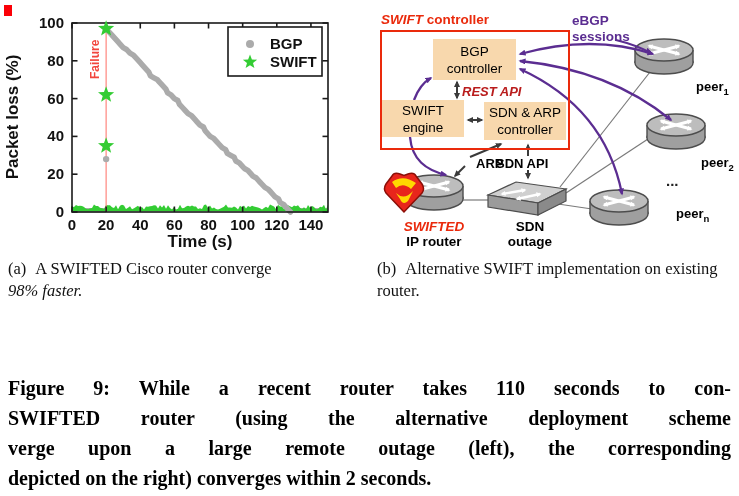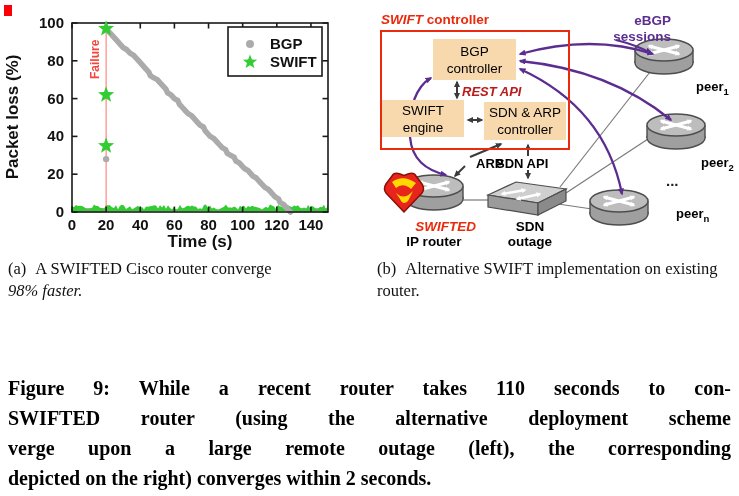--- a/index.html
+++ b/index.html
@@ -19,21 +19,21 @@
   #ctl-title .it{font-style:italic;}
   #red-frame{left:10px;top:30px;width:186px;height:116px;border:2px solid;background:transparent;}
   .obox{position:absolute;font-size:13.5px;line-height:17px;text-align:center;
         display:flex;flex-direction:column;justify-content:center;color:#000;}
   #box-bgp{left:63px;top:39px;width:83px;height:41px;}
   #box-engine{left:12px;top:100px;width:82px;height:37px;}
   #box-sdnarp{left:114px;top:102px;width:82px;height:38px;justify-content:center;}
   #rest-api{left:92px;top:84px;font-size:13px;font-weight:bold;font-style:italic;color:#b91c1c;white-space:nowrap;}
   #arp-label{left:90px;top:156px;font-size:13px;font-weight:bold;color:#000;margin-left:16px;}
   #sdnapi-label{left:126px;top:156px;font-size:13px;font-weight:bold;color:#000;}
-  #ebgp-label{left:202px;top:13px;width:64px;text-align:right;font-size:13.5px;font-weight:bold;line-height:16px;margin-left:35px;}
+  #ebgp-label{left:202px;top:13px;width:64px;text-align:left;font-size:13.5px;font-weight:bold;line-height:16px;}
   #ellipsis{left:296px;top:172px;font-size:15px;font-weight:bold;color:#222;}
   .peer-label{position:absolute;font-size:13px;font-weight:bold;color:#000;white-space:nowrap;padding-left:20px;}
   .peer-label sub{font-size:9.5px;}
   #peer1-label{left:306px;top:79px;}
   #peer2-label{left:311px;top:155px;}
   #peern-label{left:286px;top:206px;}
   #swifted-label{left:22px;top:219px;width:84px;text-align:center;font-size:13.5px;line-height:15px;font-weight:bold;}
   #swifted-label .l1{font-style:italic;}
   #switch-label{left:120px;top:219px;width:80px;text-align:center;font-size:13.5px;line-height:15px;font-weight:bold;color:#000;}
 
@@ -221,21 +221,21 @@
       <div>eBGP</div>
       <div>sessions</div>
     </div>
 
     <div id="peer1-label" class="peer-label"><span>peer</span><sub>1</sub></div>
     <div id="peer2-label" class="peer-label"><span>peer</span><sub>2</sub></div>
     <div id="peern-label" class="peer-label"><span>peer</span><sub>n</sub></div>
     <div id="ellipsis" class="pb-abs">...</div>
 
     <div id="swifted-label" class="pb-abs">
-      <div class="l1" style="color: rgb(234, 42, 12); text-align: right;">SWIFTED</div>
+      <div class="l1" style="color: rgb(234, 42, 12);">SWIFTED</div>
       <div class="l2">IP router</div>
     </div>
     <div id="switch-label" class="pb-abs">
       <div>SDN</div>
       <div>outage</div>
     </div>
   </div>
 
   <div id="cap-a" class="subcap">
     <span class="tag">(a)</span><span>A SWIFTED Cisco router converge</span><br>

